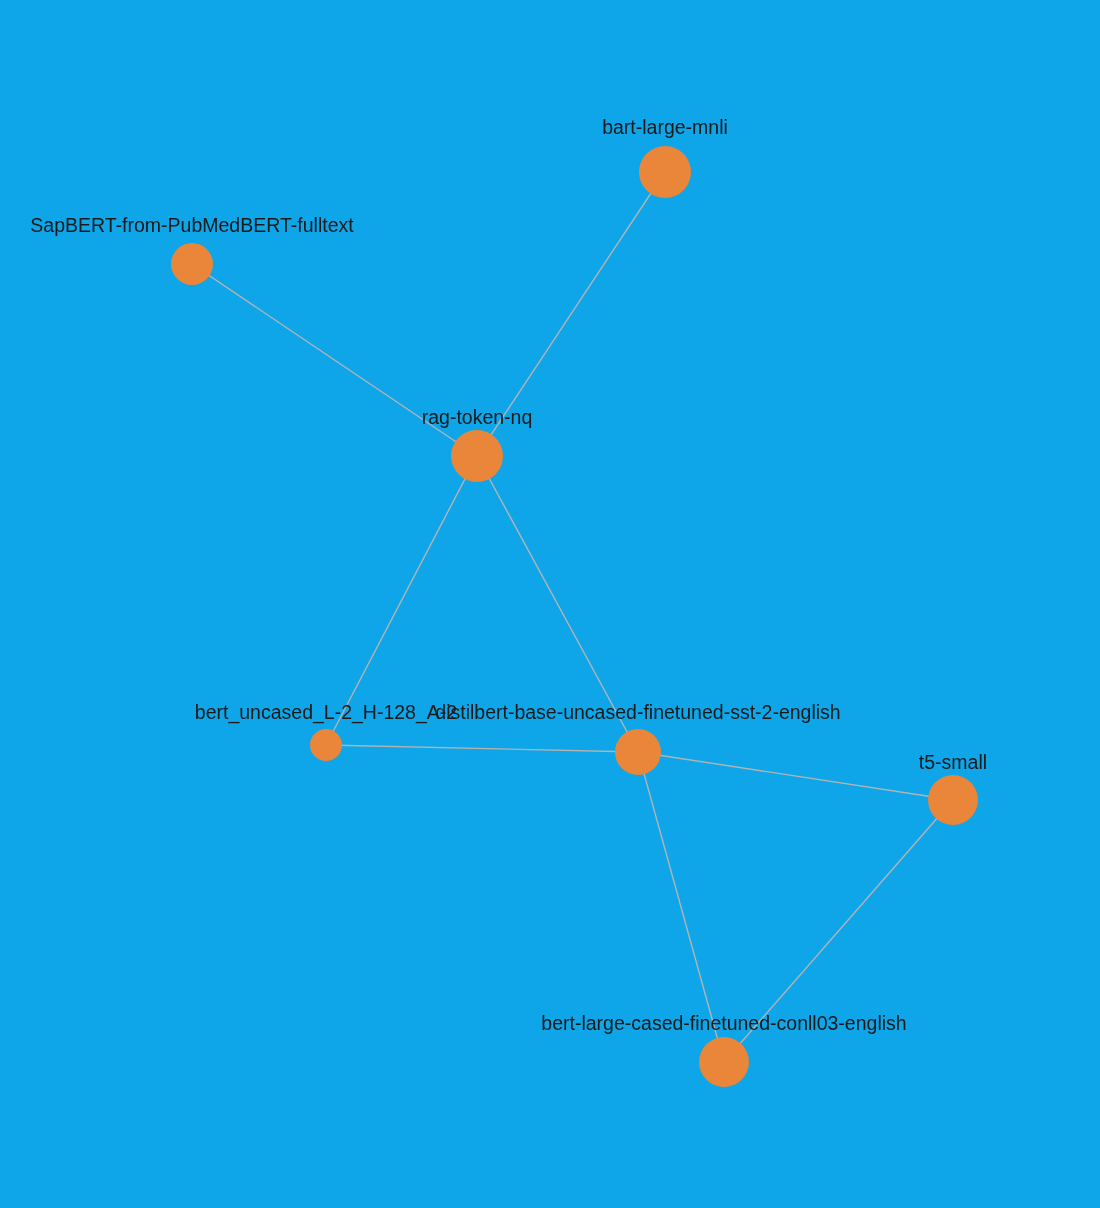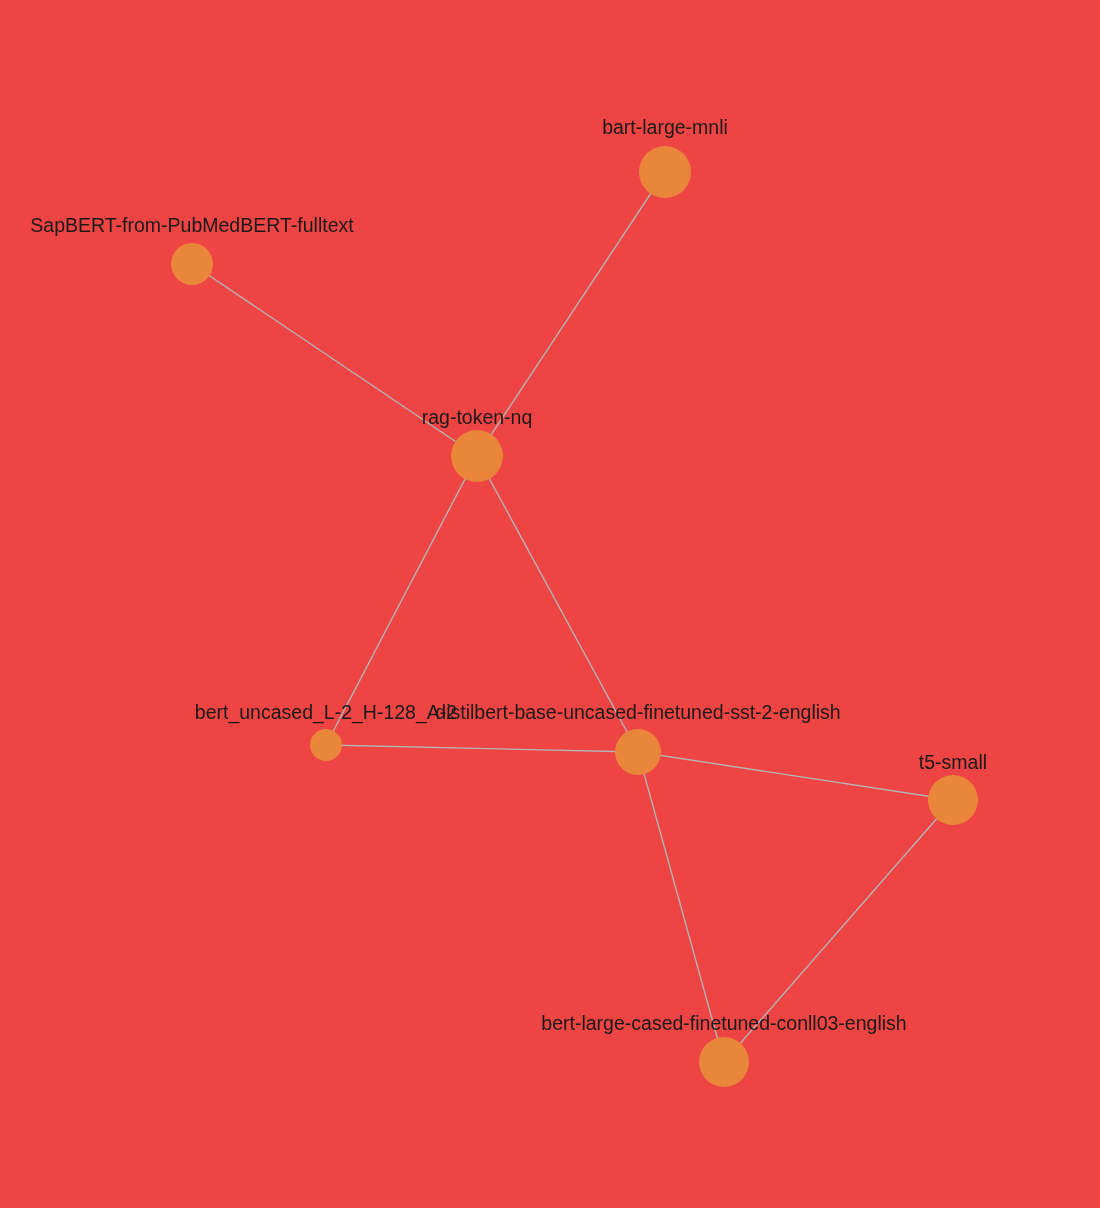--- a/index.html
+++ b/index.html
@@ -10,21 +10,21 @@
   body {
     width: 1100px;
     height: 1208px;
     font-family: "Liberation Sans", sans-serif;
     overflow: hidden;
   }
   #graph-root {
     position: relative;
     width: 1100px;
     height: 1208px;
-    background: #ef4444;
+    background: #0ea5e9;
   }
   #graph-svg {
     position: absolute;
     top: 0;
     left: 0;
     width: 1100px;
     height: 1208px;
     display: block;
   }
   .node-label {

